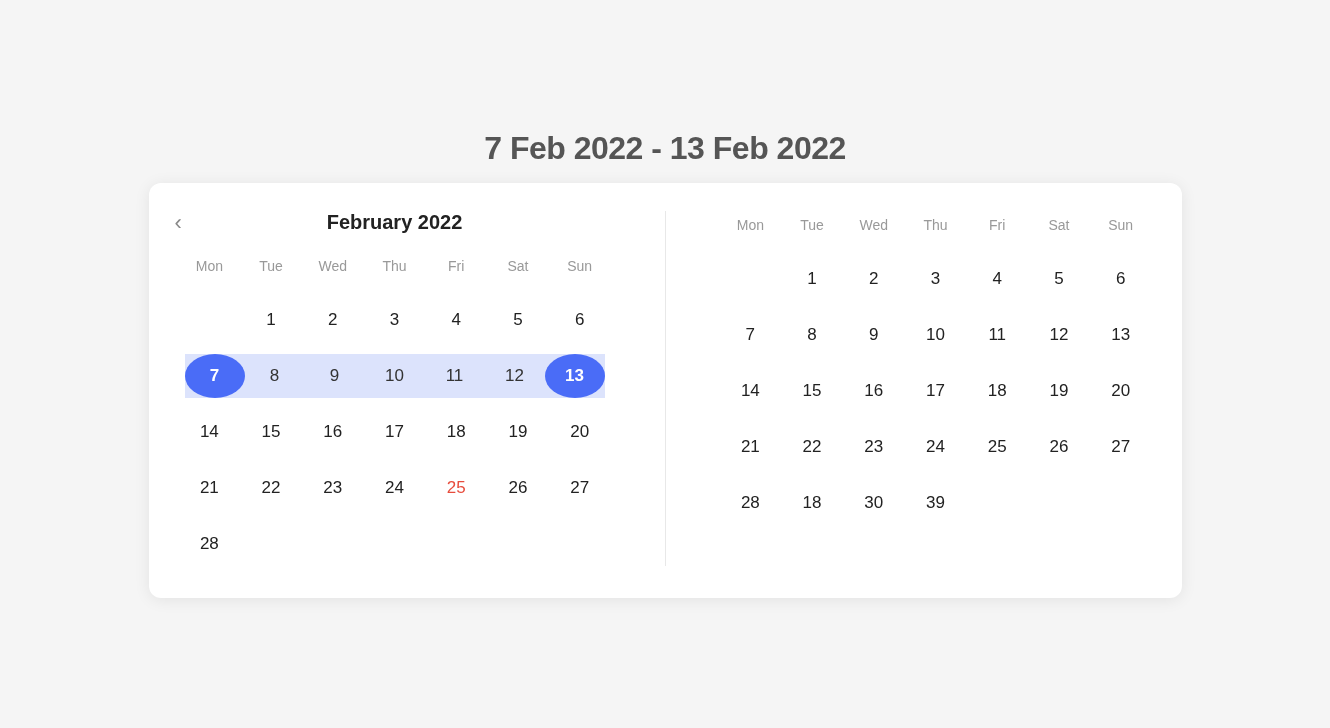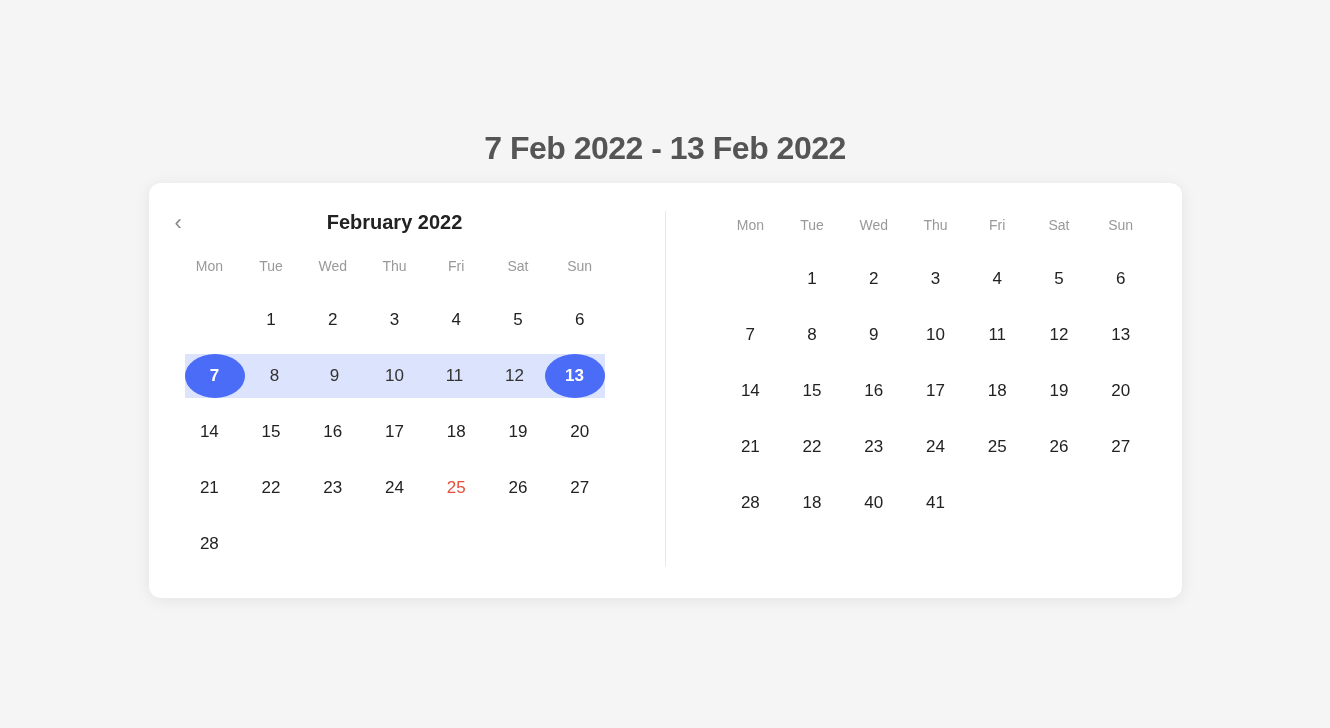--- a/index.html
+++ b/index.html
@@ -211,21 +211,21 @@
           <div class="day-cell">20</div>
           <div class="day-cell">21</div>
           <div class="day-cell">22</div>
           <div class="day-cell">23</div>
           <div class="day-cell">24</div>
           <div class="day-cell">25</div>
           <div class="day-cell">26</div>
           <div class="day-cell">27</div>
           <div class="day-cell">28</div>
           <div class="day-cell">18</div>
-          <div class="day-cell">40</div>
-          <div class="day-cell">41</div>
+          <div class="day-cell">30</div>
+          <div class="day-cell">39</div>
           <div class="day-cell"></div>
           <div class="day-cell"></div>
           <div class="day-cell"></div>
         </div>
     </div>
   </div>
 </div>
 
 </body></html>

